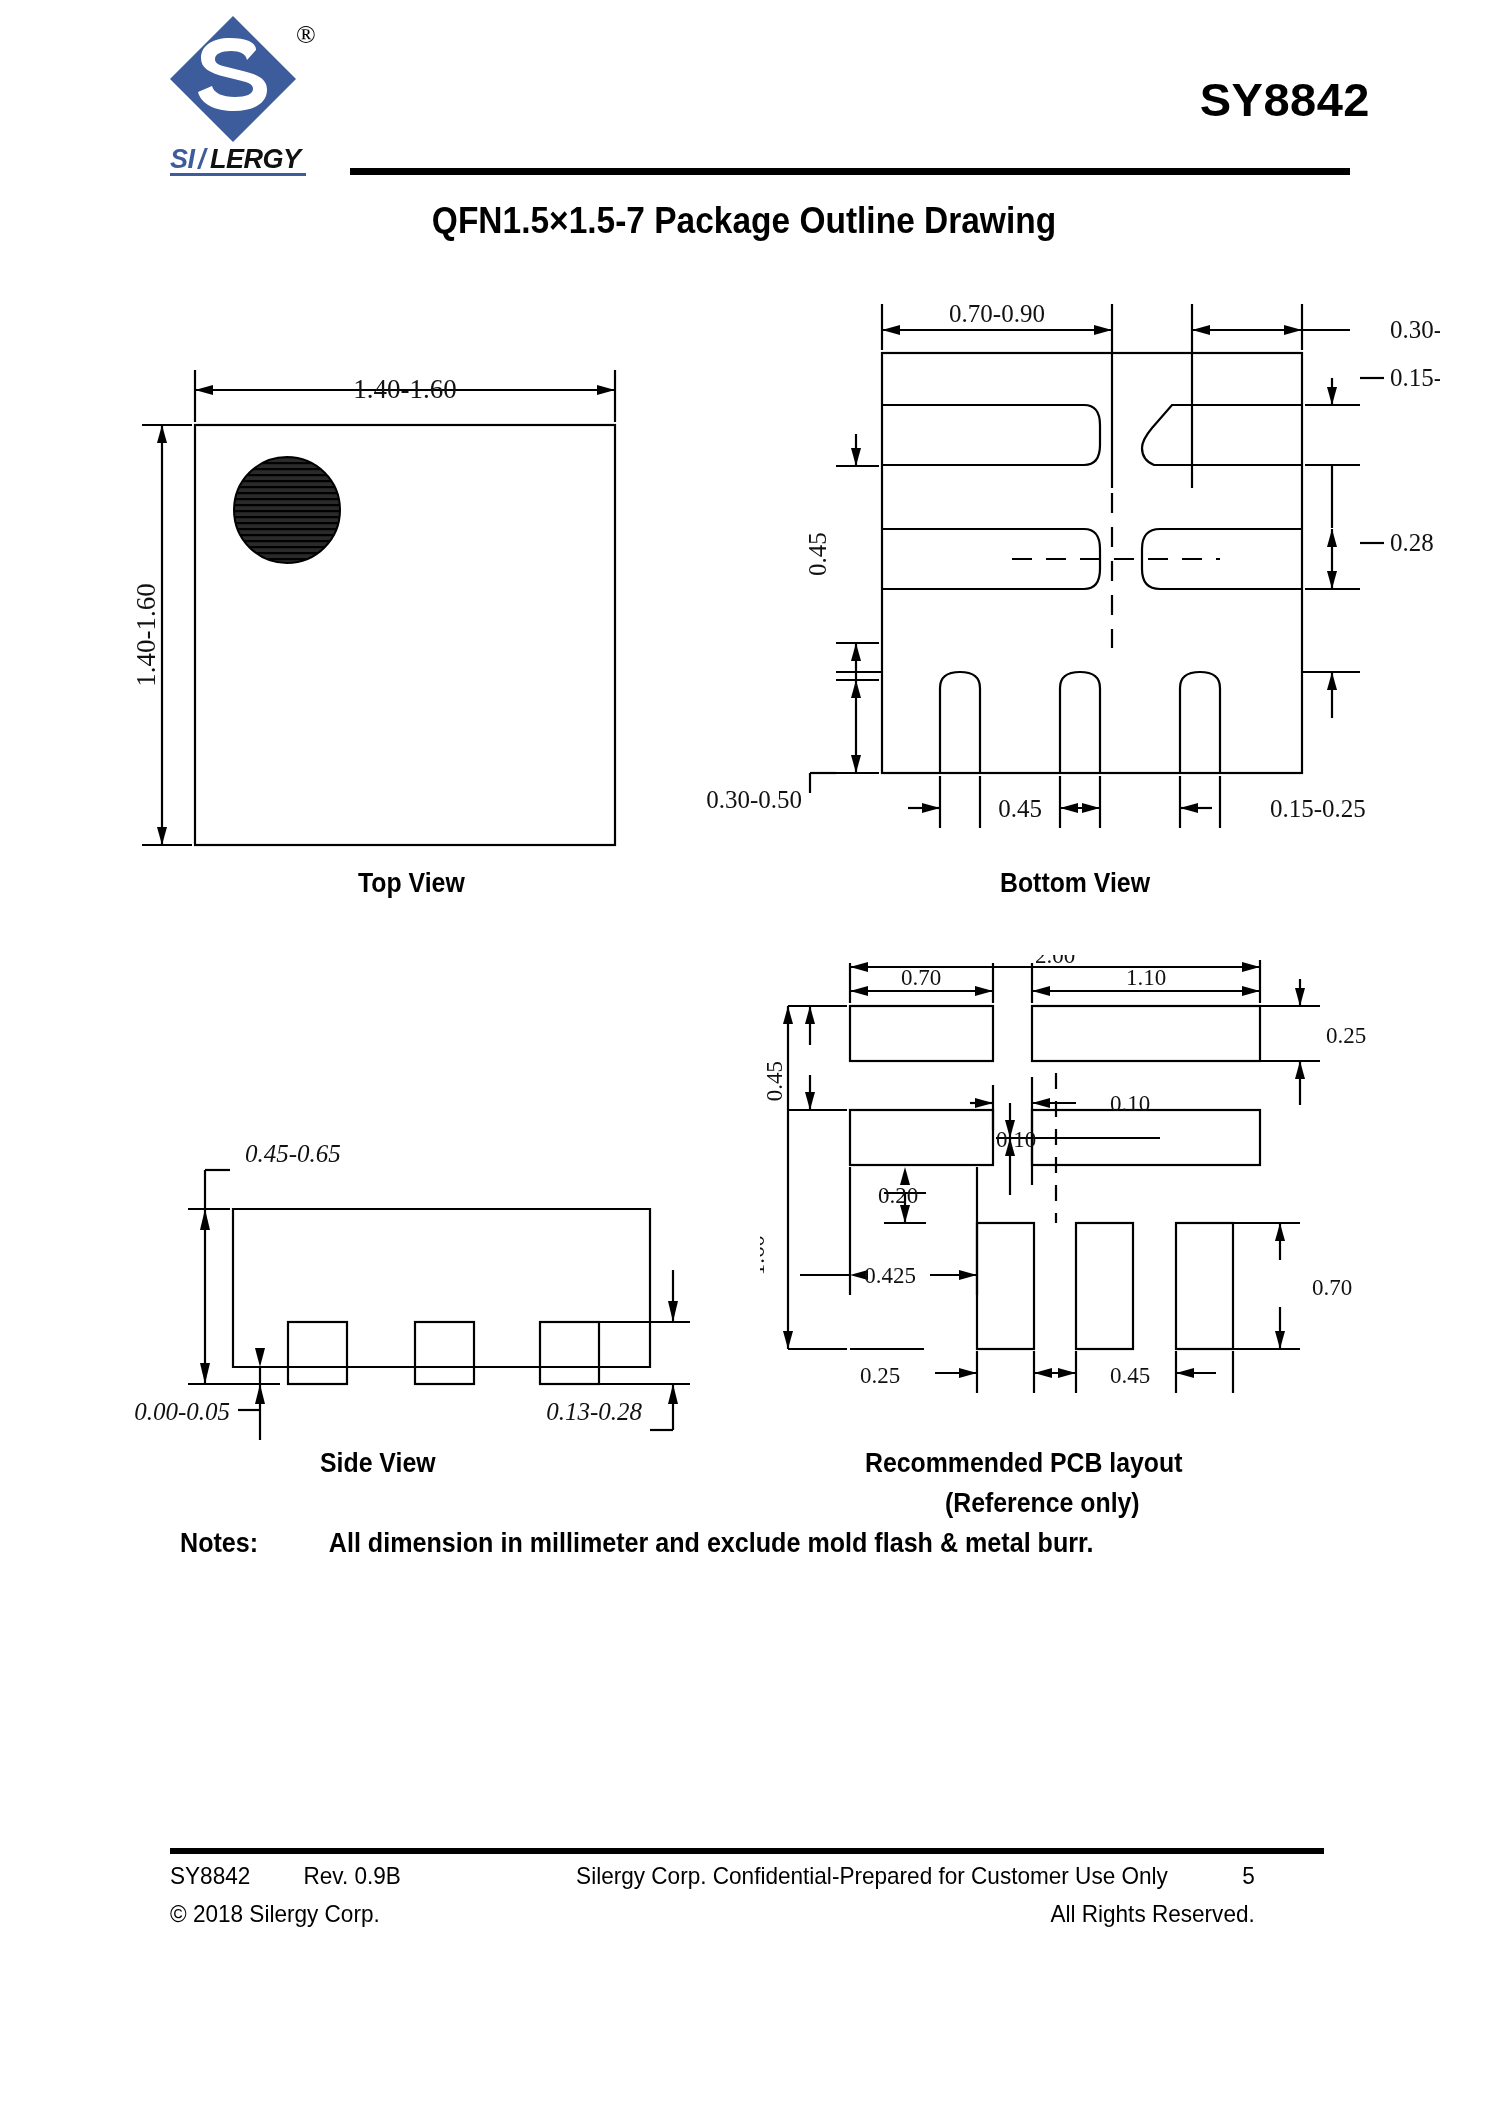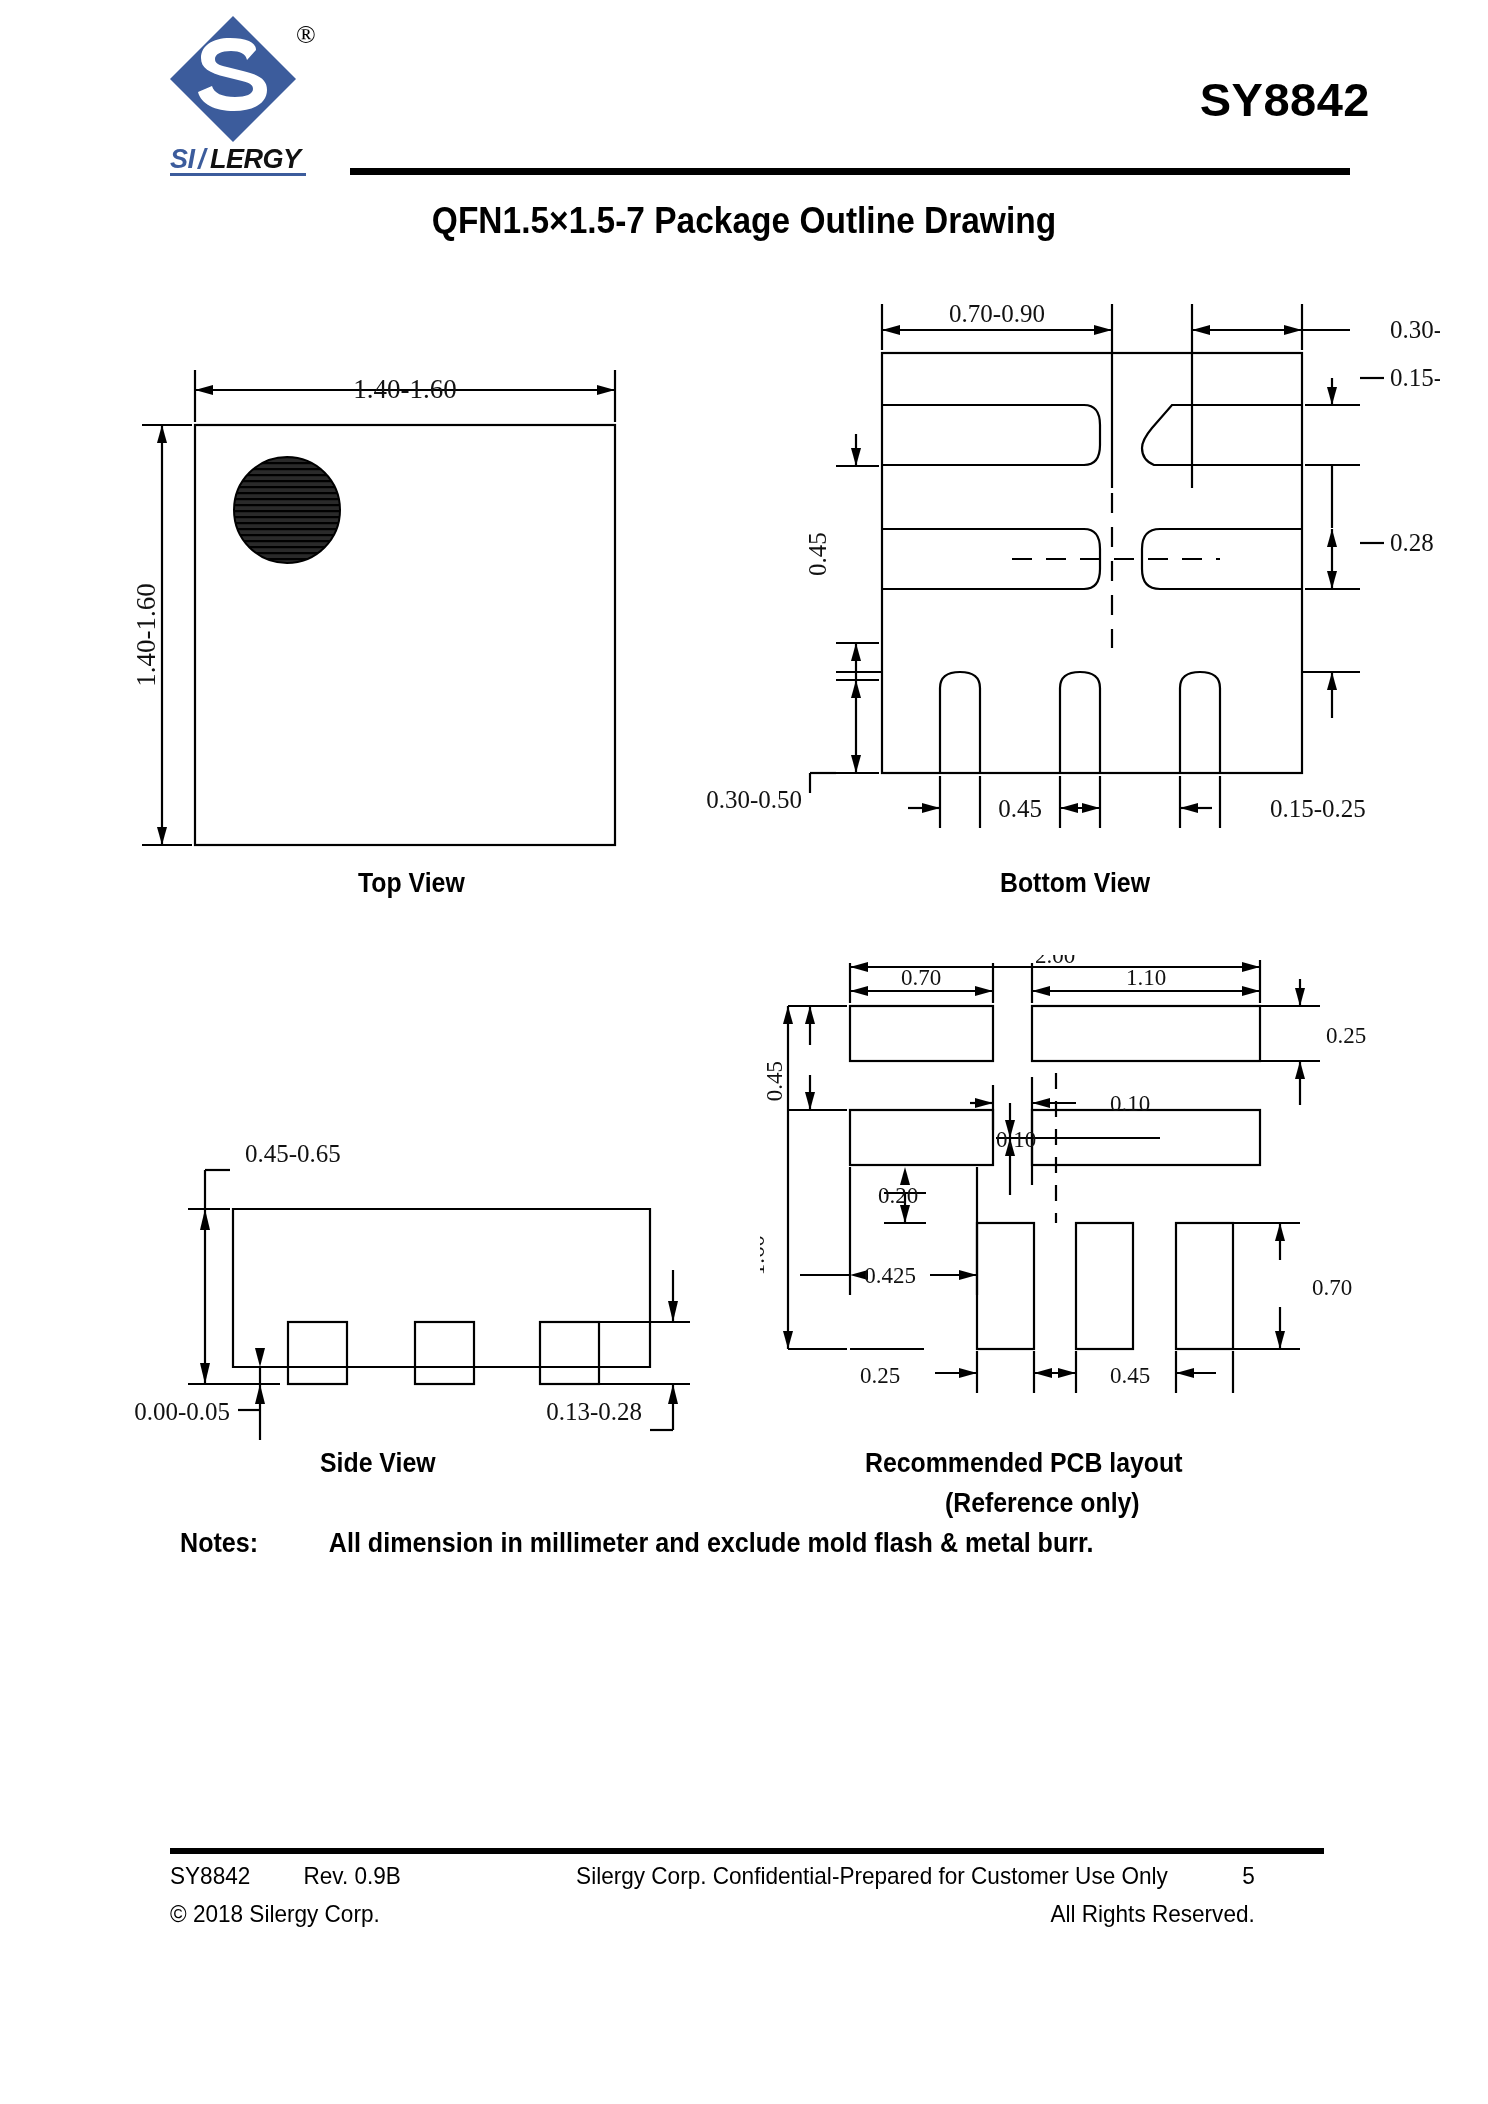--- a/index.html
+++ b/index.html
@@ -279,21 +279,21 @@
       <text x="166" y="266" text-anchor="middle" font-family="Liberation Serif, serif" font-size="25" fill="#111" transform="rotate(-90 166 266)">0.45</text>
       <text x="142" y="520" text-anchor="end" font-family="Liberation Serif, serif" font-size="25" fill="#111">0.30-0.50</text>
       <text x="360" y="529" text-anchor="middle" font-family="Liberation Serif, serif" font-size="25" fill="#111">0.45</text>
       <text x="610" y="529" text-anchor="start" font-family="Liberation Serif, serif" font-size="25" fill="#111">0.15-0.25</text>
     </svg>
   </div>
 
   <div class="caption" style="left:358px; top:868px;">Top View</div>
   <div class="caption" style="left:1000px; top:868px;">Bottom View</div>
 
-  <div class="dwg" style="left:90px; top:1110px;">
+  <div class="dwg" style="left:90px; top:1110px;font-style:italic;">
     <svg width="640" height="330" viewBox="0 0 640 330">
       <g stroke="#000" fill="none" stroke-width="2.2">
 
         <path d="M143 99 L560 99 L560 257 L143 257 Z"></path>
 
         <rect x="198" y="212" width="59" height="62"></rect>
         <rect x="325" y="212" width="59" height="62"></rect>
         <rect x="450" y="212" width="59" height="62"></rect>
 
         <line x1="143" y1="257" x2="198" y2="257"></line>

